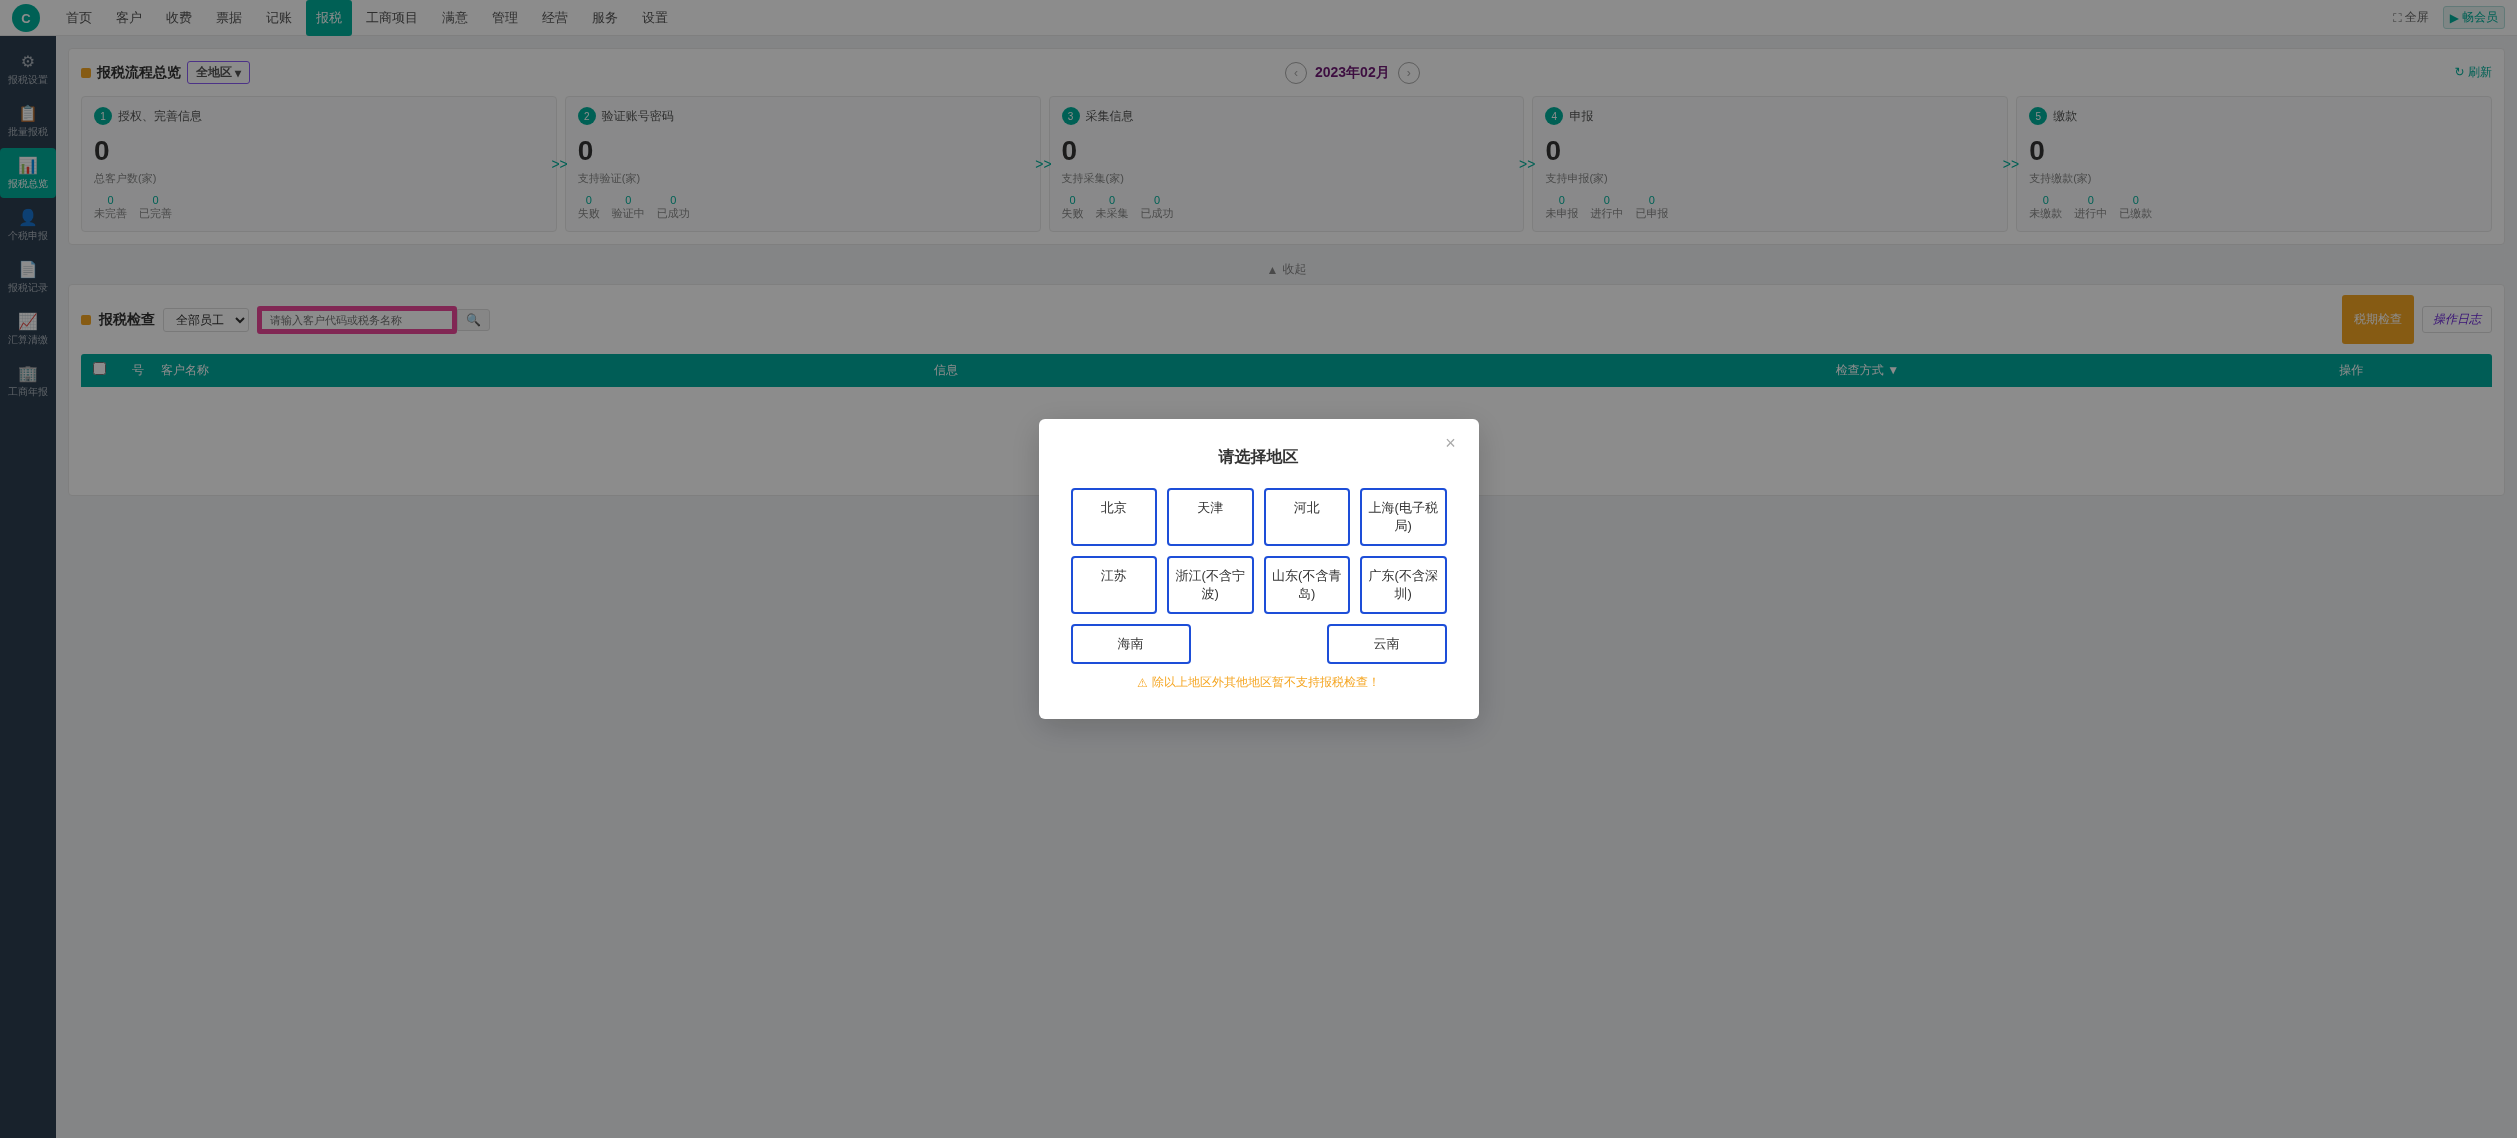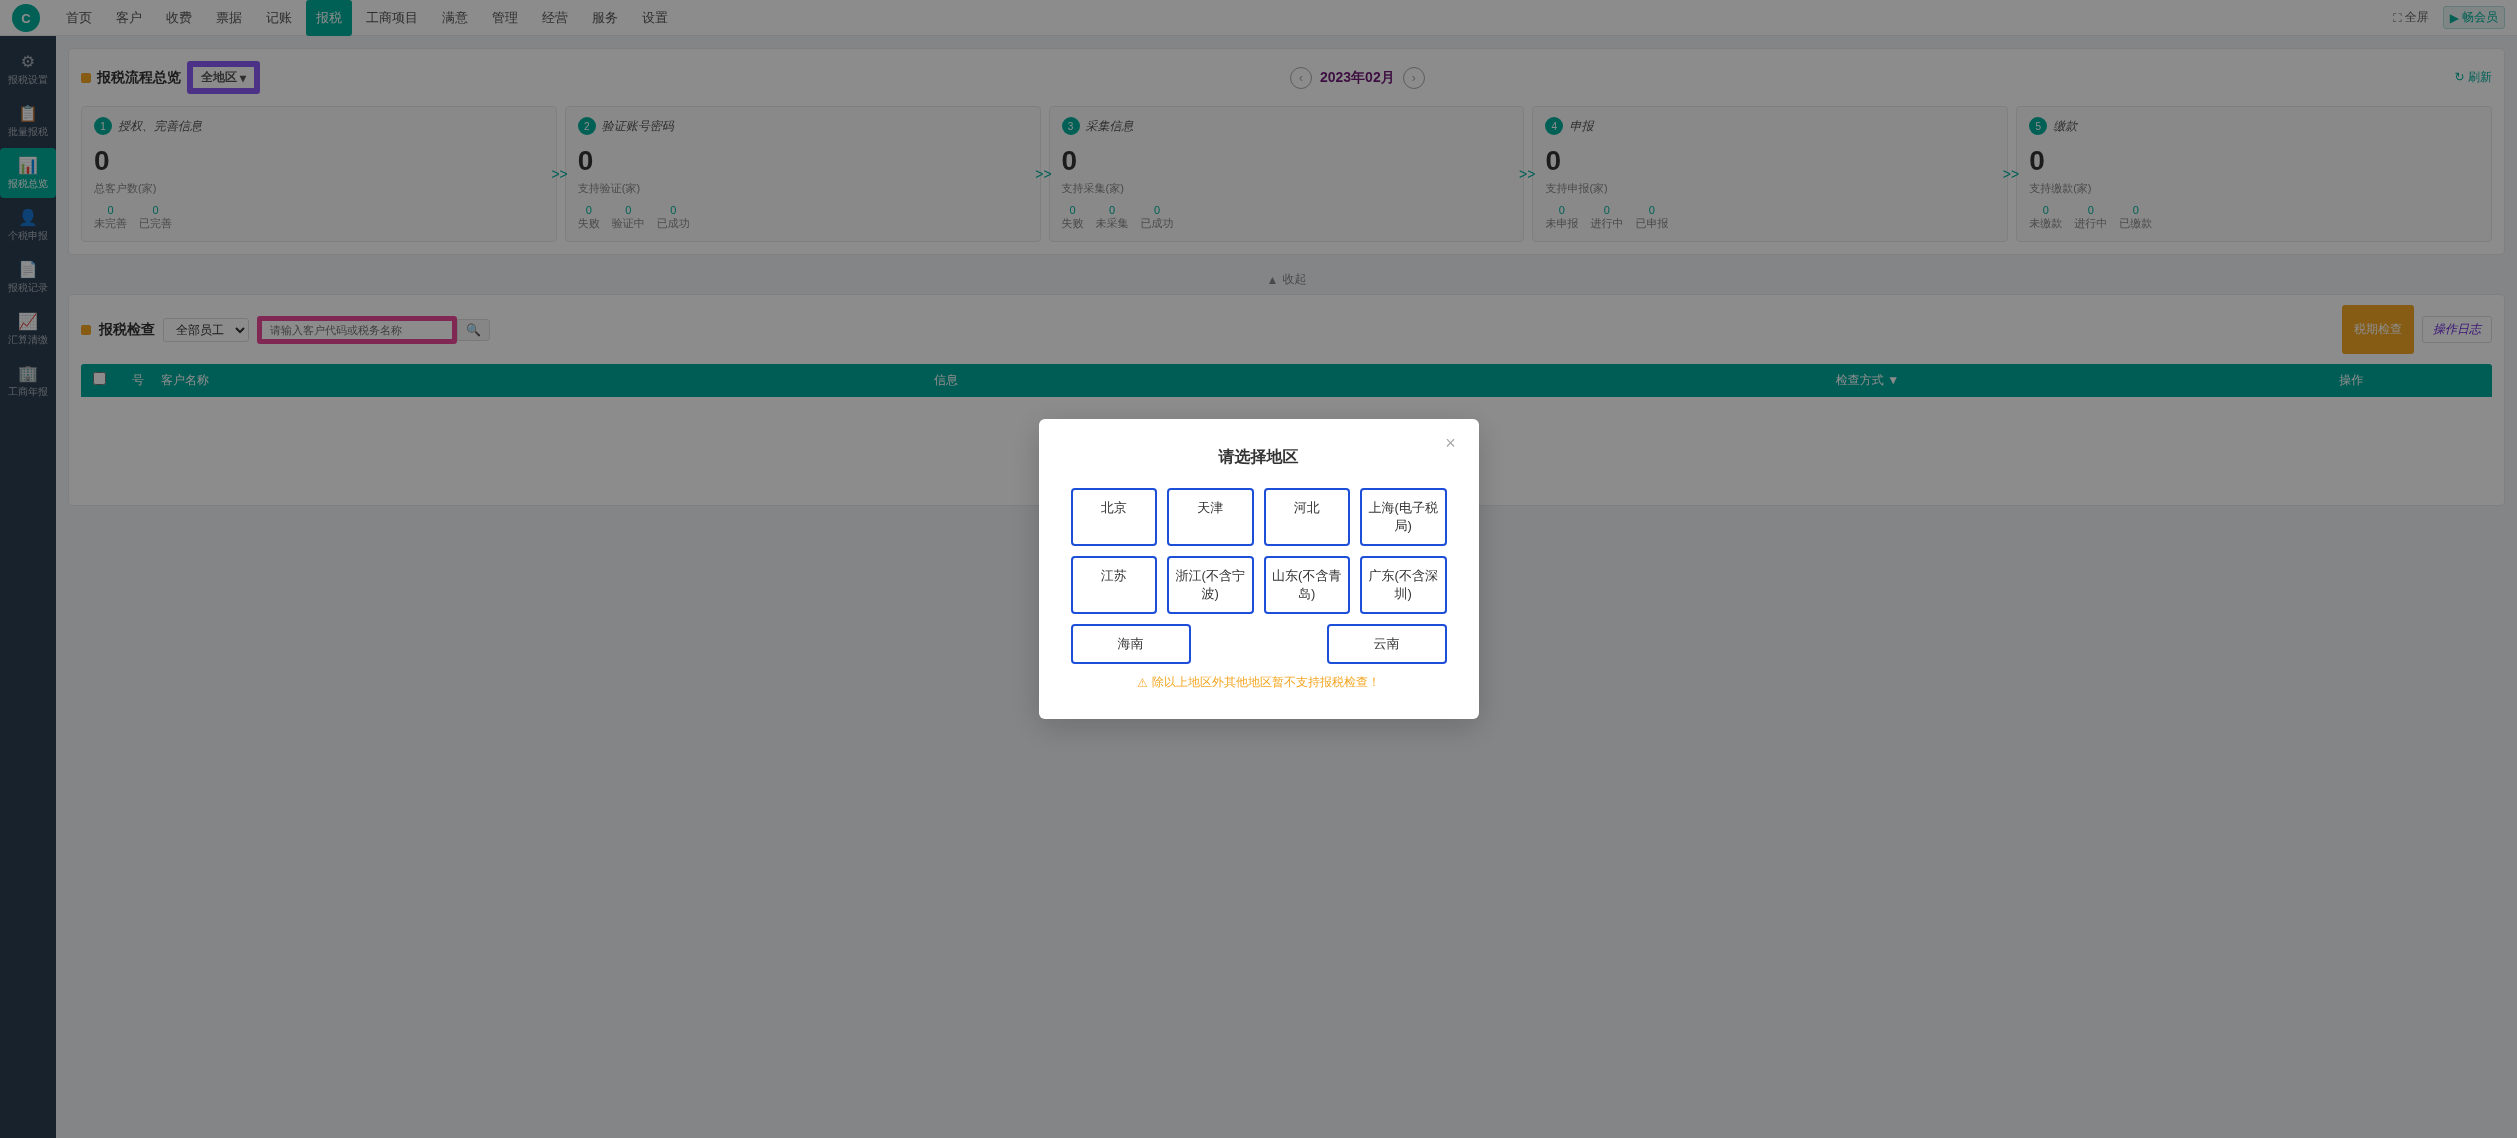--- a/index.html
+++ b/index.html
@@ -50,42 +50,42 @@
     .flow-section {
       background: #fff; border-radius: 4px; padding: 12px; margin-bottom: 10px;
       border: 1px solid #e8e8e8;
     }
     .flow-header {
       display: flex; align-items: center; justify-content: space-between; margin-bottom: 12px;
     }
     .flow-title { display: flex; align-items: center; gap: 6px; font-size: 14px; font-weight: bold; }
     .flow-region-btn {
       display: flex; align-items: center; gap: 3px; padding: 2px 8px;
-      border: 6px solid #8b5cf6; border-radius: 3px; cursor: pointer; font-size: 12px; color: #555;
+      border: 1px solid #8b5cf6; border-radius: 3px; cursor: pointer; font-size: 12px; color: #555;
     }
     .flow-nav { display: flex; align-items: center; gap: 8px; }
     .flow-nav-btn {
       width: 22px; height: 22px; border-radius: 50%; border: 1px solid #aaa;
       display: flex; align-items: center; justify-content: center; cursor: pointer; color: #aaa;
     }
     .flow-month { font-size: 14px; font-weight: bold; color: #701a75; }
     .refresh-btn { font-size: 12px; color: #00b09b; cursor: pointer; }
 
     .flow-steps { display: flex; align-items: stretch; gap: 0; }
     .flow-step {
       flex: 1; background: #f9fafb; border: 1px solid #e8e8e8; border-radius: 4px;
       padding: 10px 12px; position: relative; margin-right: 8px;
     }
     .flow-step:last-child { margin-right: 0; }
     .step-num {
       width: 18px; height: 18px; background: #00b09b; color: #fff; border-radius: 50%;
       font-size: 10px; display: flex; align-items: center; justify-content: center;
       margin-bottom: 6px; flex-shrink: 0;
     }
-    .step-title { font-size: 12px; color: #555; margin-bottom: 6px; font-style: italic; }
+    .step-title { font-size: 12px; color: #555; margin-bottom: 6px; }
     .step-count { font-size: 28px; font-weight: bold; color: #333; margin-bottom: 4px; }
     .step-sub { font-size: 11px; color: #888; margin-bottom: 8px; }
     .step-sub-counts { display: flex; gap: 12px; font-size: 11px; }
     .step-sub-item { display: flex; flex-direction: column; align-items: center; }
     .step-sub-item span:first-child { color: #00b09b; }
     .step-sub-item span:last-child { color: #888; }
     .step-arrow {
       position: absolute; right: -12px; top: 50%; transform: translateY(-50%);
       color: #00b09b; font-size: 14px; z-index: 2;
     }

